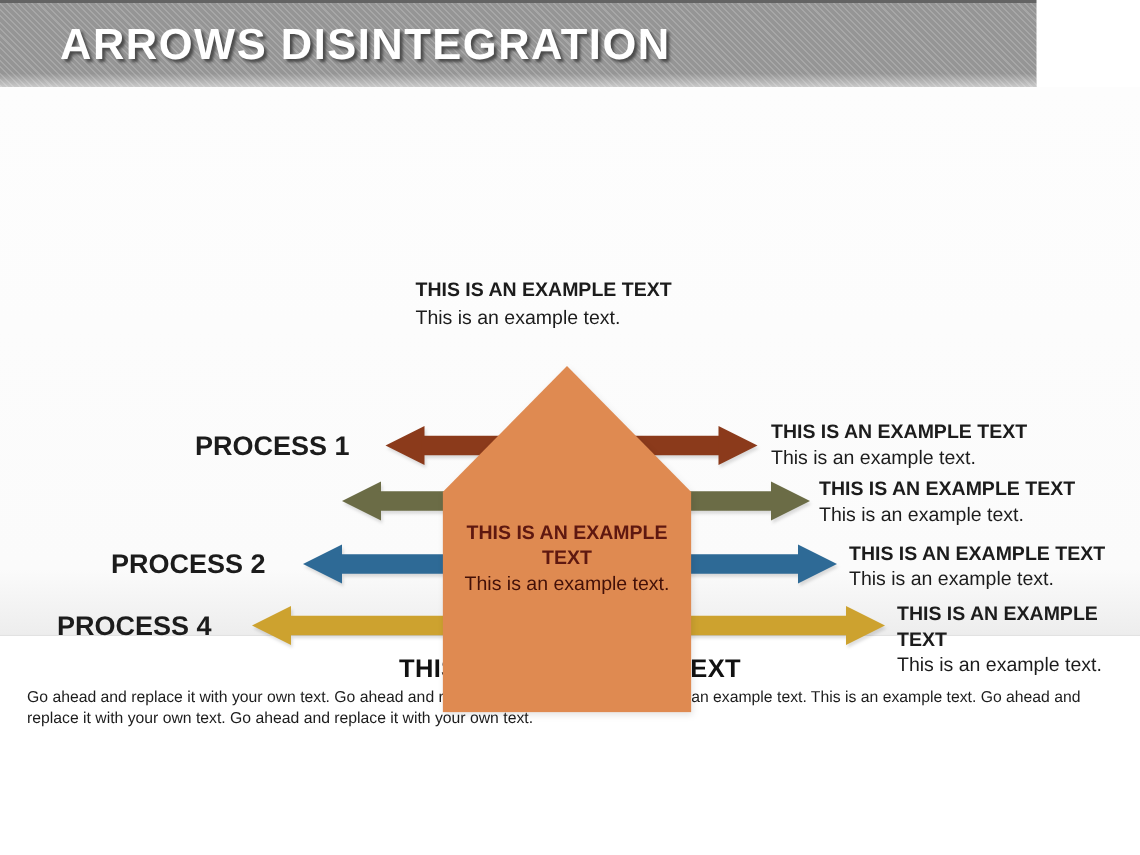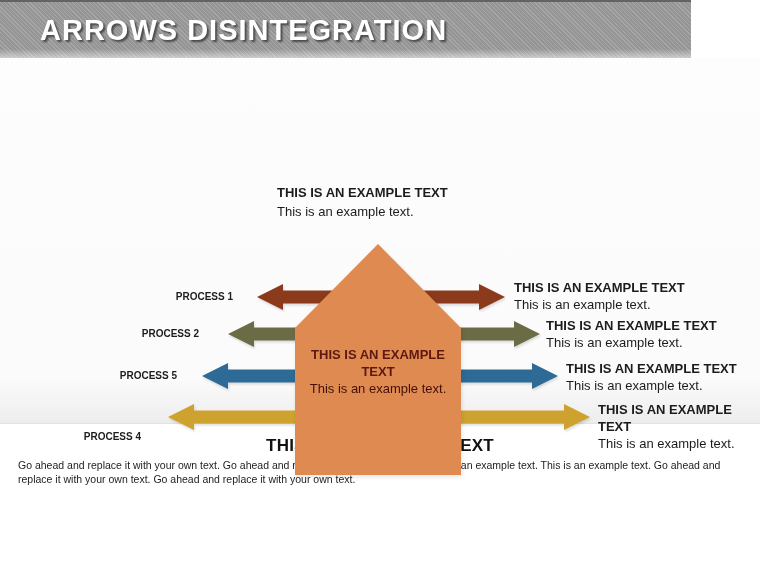--- a/index.html
+++ b/index.html
@@ -63,26 +63,26 @@
                 border-right:26px solid var(--arrow-color); }
   .head-right { position:absolute; right:0; top:1px; width:0; height:0;
                 border-top:13px solid transparent; border-bottom:13px solid transparent;
                 border-left:26px solid var(--arrow-color); }
   .arrow-1 { top:225px; left:257px; width:248px; }
   .arrow-2 { top:262px; left:228px; width:312px; }
   .arrow-3 { top:304px; left:202px; width:356px; }
   .arrow-4 { top:345px; left:168px; width:422px; }
 
   
-  .process-label { position:absolute; text-align:right; font-size:10px; font-weight:bold;
+  .process-label { position:absolute; text-align:right; font-size:18px; font-weight:bold;
                    color:#1c1c1c; line-height:18px; z-index:3; }
   .pl-1 { left:0; top:230px; width:233px; }
   .pl-2 { left:0; top:267px; width:199px; }
   .pl-3 { left:0; top:309px; width:177px; }
-  .pl-4 { left:0; top:350px; width:141px;margin-top:20px; }
+  .pl-4 { left:0; top:350px; width:141px; }
 
   
   .right-label { position:absolute; transform:translateY(-50%); z-index:3; }
   .rl-1 { left:514px; top:238px; }
   .rl-2 { left:546px; top:276px; }
   .rl-3 { left:566px; top:319px; }
   .rl-4 { left:598px; top:368px; width:145px; }
   .right-label .lbl-bold { line-height:17px; }
   .right-label .lbl-reg  { line-height:17px; }
 
@@ -131,22 +131,21 @@
       <div class="shaft"></div>
       <div class="head-right"></div>
     </div>
     <div class="double-arrow arrow-4" style="--arrow-color: #CDA22F;">
       <div class="head-left"></div>
       <div class="shaft"></div>
       <div class="head-right"></div>
     </div>
 
     <div class="process-label pl-1">PROCESS 1</div>
-    <div class="process-label pl-2">PROCESS 2</div>
-    <div class="process-label pl-3">PROCESS 5</div>
+    <div class="process-label pl-3">PROCESS 2</div>
     <div class="process-label pl-4">PROCESS 4</div>
 
     <div class="right-label rl-1">
       <div class="lbl-bold">THIS IS AN EXAMPLE TEXT</div>
       <div class="lbl-reg">This is an example text.</div>
     </div>
     <div class="right-label rl-2">
       <div class="lbl-bold">THIS IS AN EXAMPLE TEXT</div>
       <div class="lbl-reg">This is an example text.</div>
     </div>

